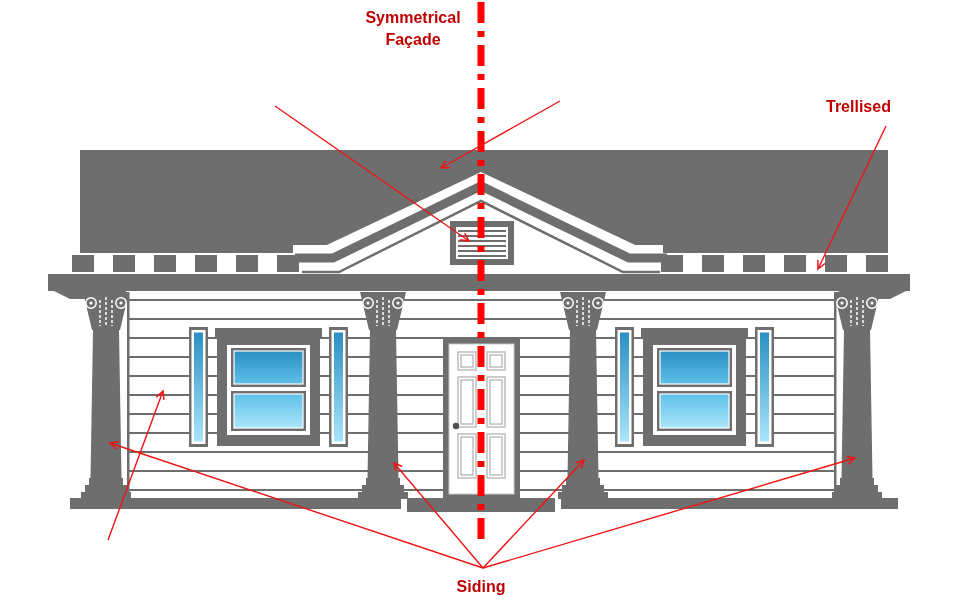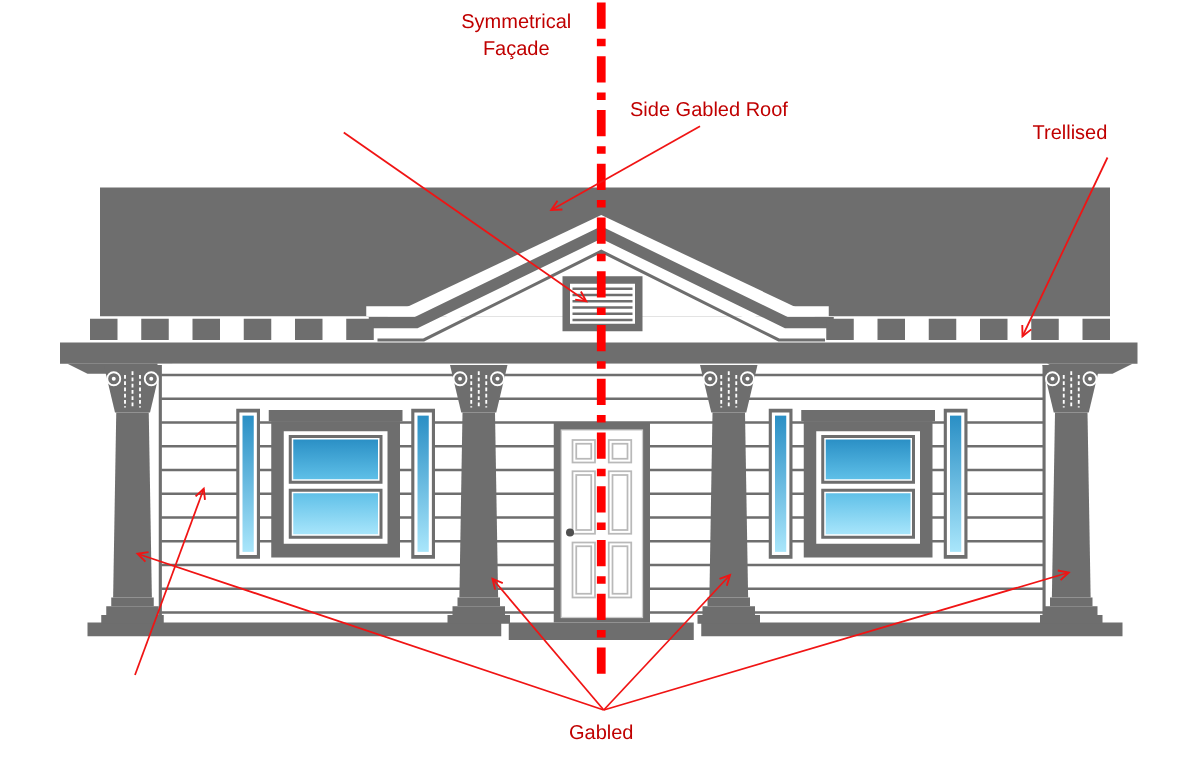--- a/index.html
+++ b/index.html
@@ -12,21 +12,21 @@
     --color-glass-bottom:#A9E6FB;
   }
   html,body{margin:0;padding:0;background:#fff;}
   .stage{
     position:relative;width:956px;height:607px;background:#ffffff;
     font-family:"Liberation Sans",sans-serif;overflow:hidden;
   }
   .stage svg{position:absolute;left:0;top:0;}
   .lbl{
     position:absolute;color:var(--color-label-text);
-    font-weight:normal;font-size:16px;line-height:1.4;text-align:center;
+    font-weight:bold;font-size:16px;line-height:1.4;text-align:center;
   }
   .sg{fill:var(--color-structure);}
   .sw{fill:#ffffff;}
   .chev{fill:none;stroke:var(--color-structure);}
   .chevw{fill:none;stroke:#ffffff;}
   .arrow-line{stroke:var(--color-arrow);stroke-width:1.4;fill:none;}
   .capdeco{stroke:#ffffff;fill:none;}
 </style>
 </head>
 <body>
@@ -183,20 +183,19 @@
       <line class="arrow-line" x1="483" y1="568" x2="110" y2="443" marker-end="url(#ah)"></line>
       <line class="arrow-line" x1="483" y1="568" x2="394" y2="463" marker-end="url(#ah)"></line>
       <line class="arrow-line" x1="483" y1="568" x2="584" y2="460" marker-end="url(#ah)"></line>
       <line class="arrow-line" x1="483" y1="568" x2="855" y2="458" marker-end="url(#ah)"></line>
     </g>
   </svg>
 
   <div class="lbl" style="left:348px;top:7px;width:130px;">Symmetrical Façade</div>
 
 
-  <div class="lbl" style="left:504px;top:78px;width:145px;text-align:left;">Side Gabled Roof</div>
 
   <div class="lbl" style="left:826px;top:96px;width:80px;text-align:left;">Trellised</div>
 
 
-  <div class="lbl" style="left:426px;top:576px;width:110px;">Gabled</div>
+  <div class="lbl" style="left:426px;top:576px;width:110px;">Siding</div>
 
 </div>
 
 </body></html>

